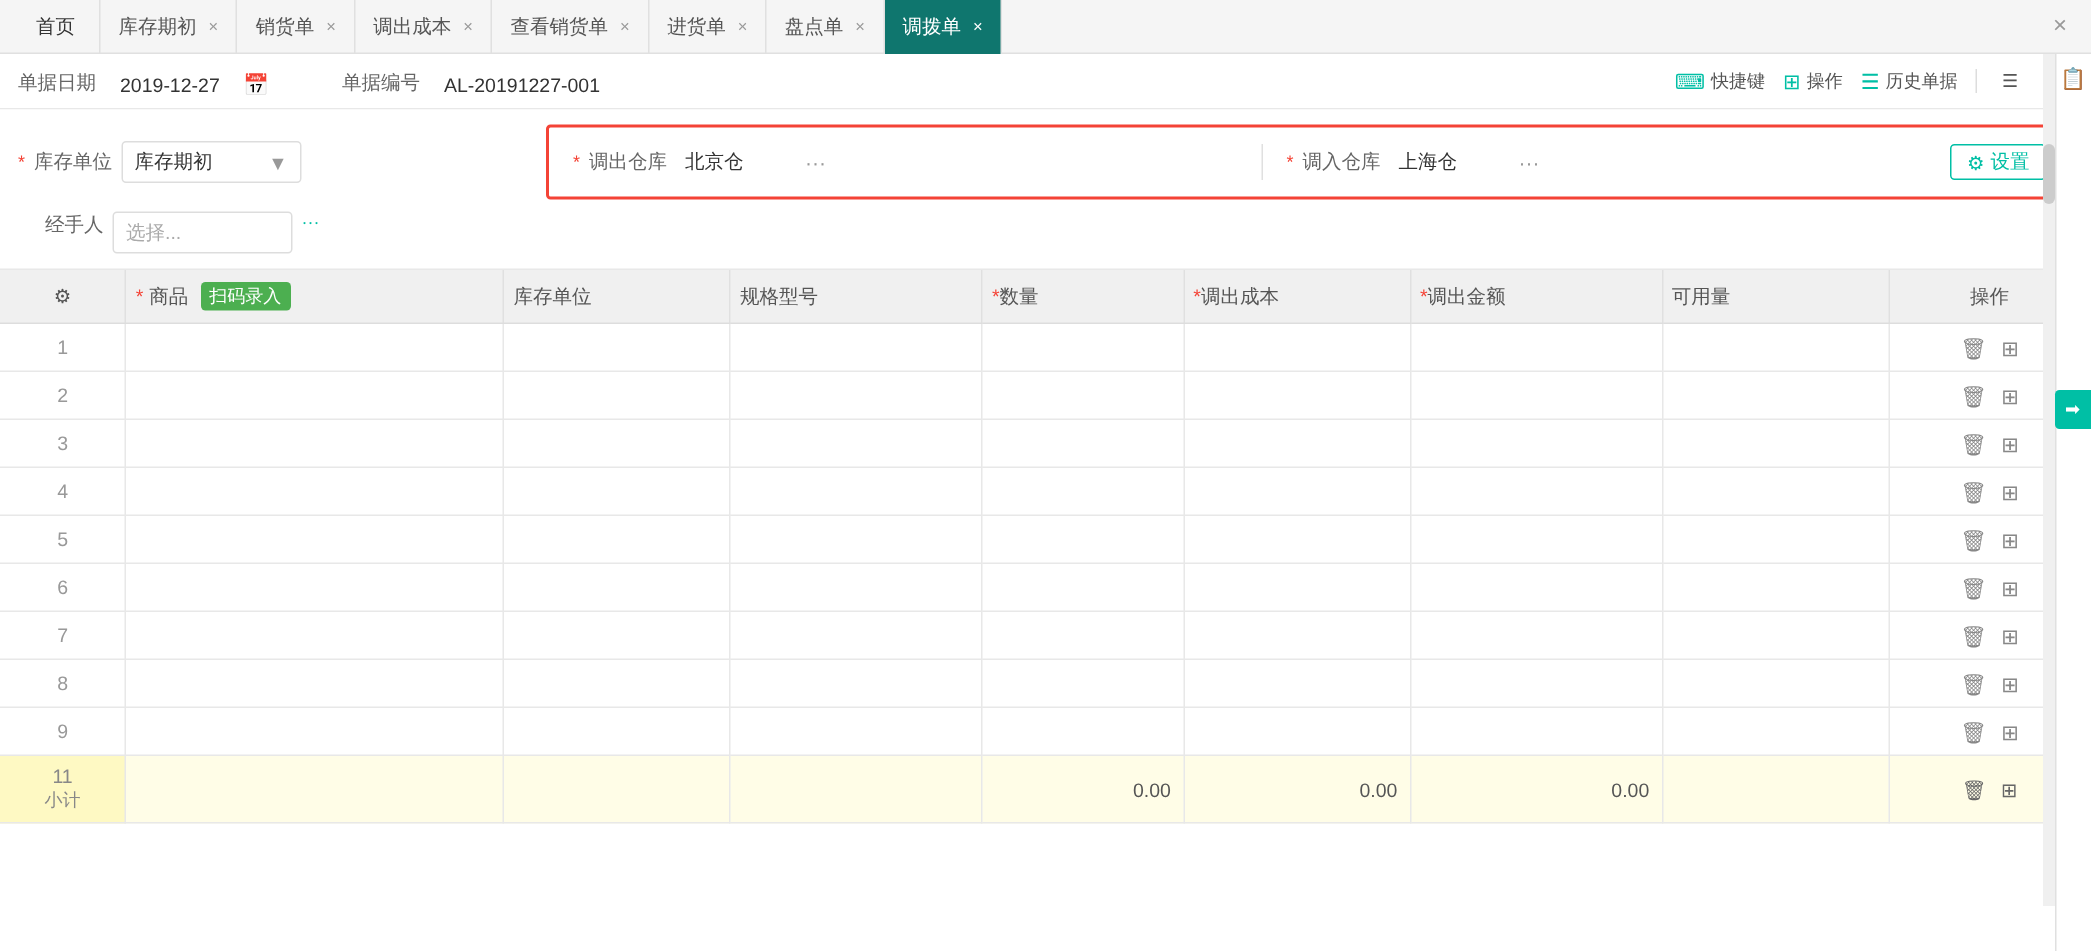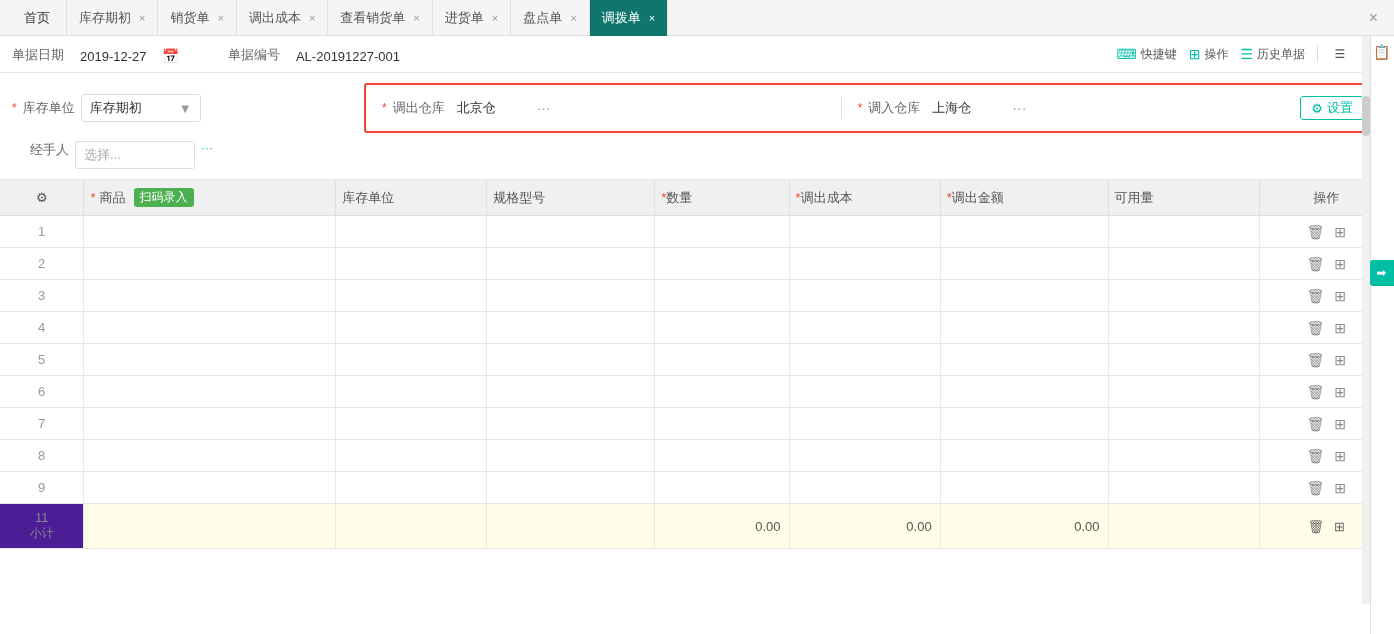--- a/index.html
+++ b/index.html
@@ -576,21 +576,21 @@
       <td></td>
       <td></td>
       <td></td>
       <td></td>
       <td style="text-align:center;">
         <span style="cursor:pointer; color:#888; margin-right:6px; font-size:14px;">🗑</span>
         <span style="cursor:pointer; color:#888; font-size:14px;">⊞</span>
       </td>
     </tr>
           <tr class="subtotal">
-      <td style="background:#4c1d95; color:#888;">11<br><span style="font-size:12px;">小计</span></td>
+      <td style="background:#fef9c3; color:#888;">11<br><span style="font-size:12px;">小计</span></td>
       <td style="background:#fffde7;"></td>
       <td style="background:#fffde7;"></td>
       <td style="background:#fffde7;"></td>
       <td style="background:#fffde7; text-align:right; padding-right:8px;">0.00</td>
       <td style="background:#fffde7; text-align:right; padding-right:8px;">0.00</td>
       <td style="background:#fffde7; text-align:right; padding-right:8px;">0.00</td>
       <td style="background:#fffde7;"></td>
       <td style="background:#fffde7; text-align:center;">
         <span style="cursor:pointer; color:#666; margin-right:6px;">🗑</span>
         <span style="cursor:pointer; color:#666;">⊞</span>

